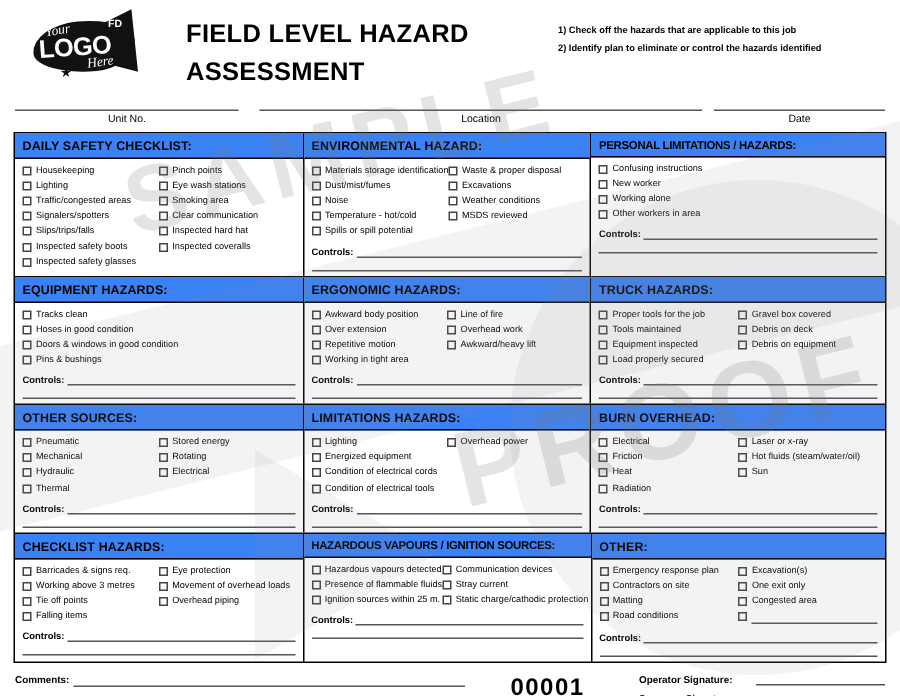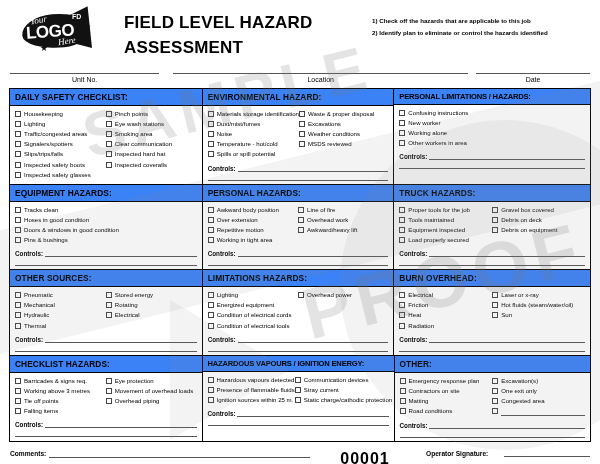--- a/index.html
+++ b/index.html
@@ -365,21 +365,21 @@
             <div class="ctrl">
               <div class="ctrl-row">
                 <div class="ctrl-label">Controls:</div>
                 <div class="ctrl-line"></div>
               </div>
               <div class="ctrl-line2"></div>
             </div>
           </div>
         </div>
         <div class="cell c2">
-          <div class="sec-head">PERSONAL HAZARDS:</div>
+          <div class="sec-head">ERGONOMIC HAZARDS:</div>
           <div class="sec-body">
             <div class="cols">
               <div class="col">
                 <div class="chk">
                   <div class="box"></div>
                   <div class="chk-label">Awkward body position</div>
                 </div>
                 <div class="chk">
                   <div class="box"></div>
                   <div class="chk-label">Over extension</div>
@@ -637,21 +637,21 @@
             <div class="ctrl">
               <div class="ctrl-row">
                 <div class="ctrl-label">Controls:</div>
                 <div class="ctrl-line"></div>
               </div>
               <div class="ctrl-line2"></div>
             </div>
           </div>
         </div>
         <div class="cell c2">
-          <div class="sec-head tight">HAZARDOUS VAPOURS / IGNITION ENERGY:</div>
+          <div class="sec-head tight">HAZARDOUS VAPOURS / IGNITION SOURCES:</div>
           <div class="sec-body">
             <div class="cols">
               <div class="col">
                 <div class="chk">
                   <div class="box"></div>
                   <div class="chk-label">Hazardous vapours detected</div>
                 </div>
                 <div class="chk">
                   <div class="box"></div>
                   <div class="chk-label">Presence of flammable fluids</div>

